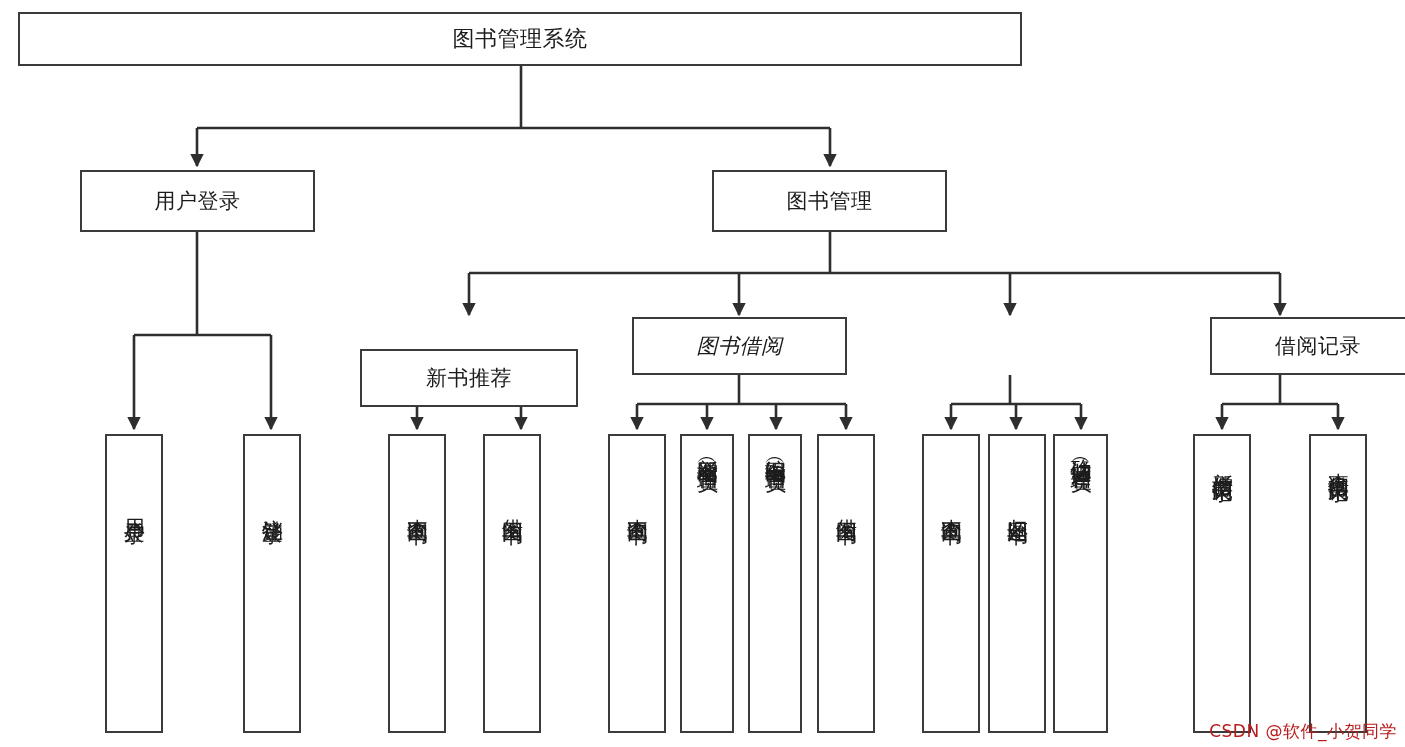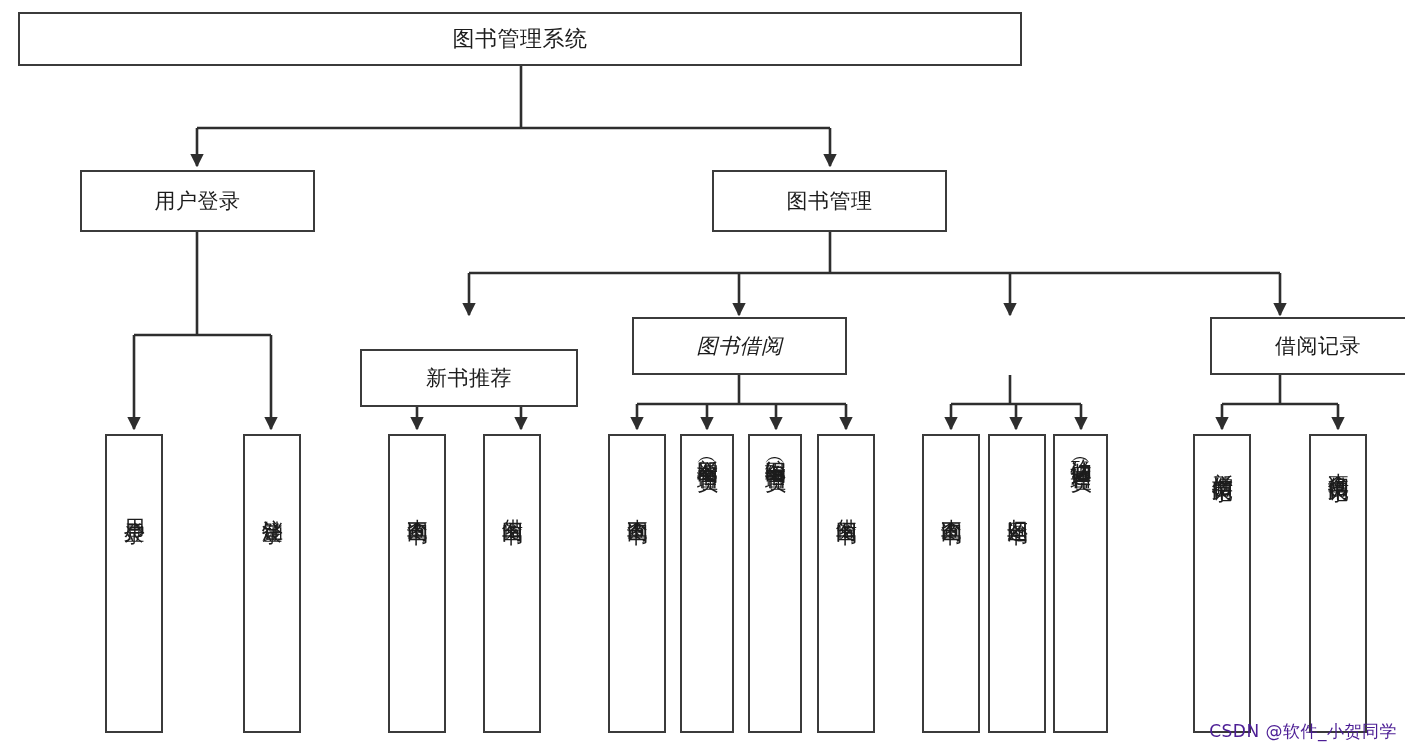--- a/index.html
+++ b/index.html
@@ -64,21 +64,21 @@
     max-height: 290px;
   }
   .node.vert.tall .lbl {
     max-height: 284px;
   }
   .watermark {
     position: absolute;
     right: 8px;
     bottom: 4px;
     font-size: 17px;
-    color: #4c1d95;
+    color: #b91c1c;
     white-space: nowrap;
     letter-spacing: 0.5px;
   }
 </style>
 </head>
 <body>
 
 <div id="canvas">
 
   <svg class="wires" viewBox="0 0 1405 747" xmlns="http://www.w3.org/2000/svg">

